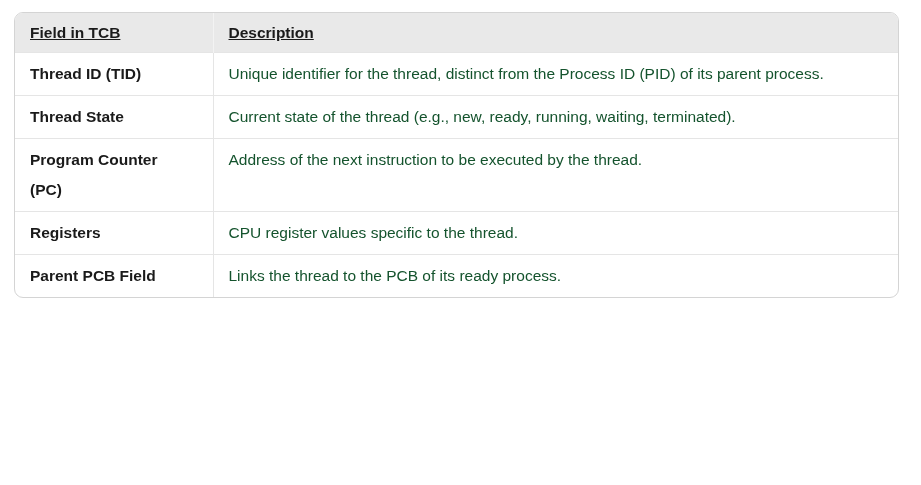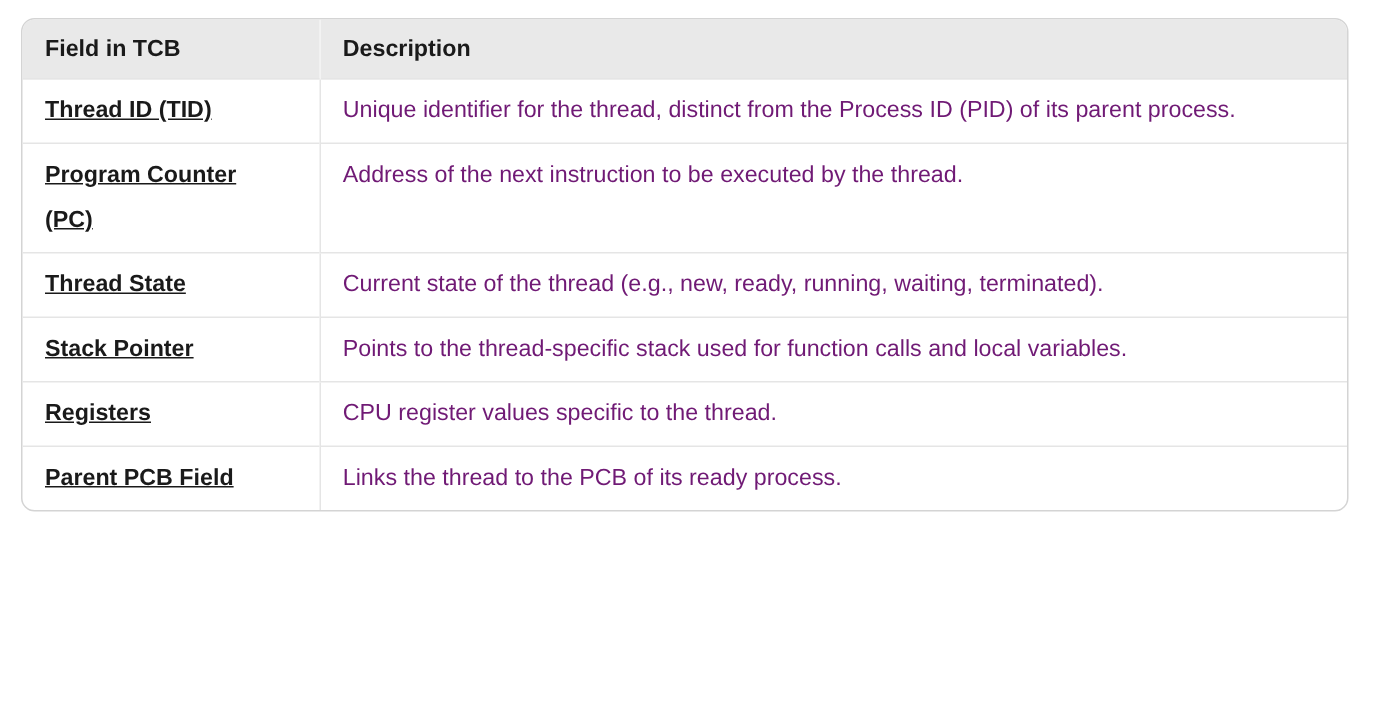--- a/index.html
+++ b/index.html
@@ -28,35 +28,35 @@
     table-layout: fixed;
   }
   th {
     background: #e9e9e9;
     text-align: left;
     font-weight: 700;
     font-size: 15.5px;
     line-height: 21px;
     padding: 9px 15px;
     color: #1a1a1a;
+    text-decoration: underline;
   }
   th.field-col { width: 198px; border-right: 1px solid #f3f3f3; }
   td {
     font-size: 15.5px;
     line-height: 30px;
     padding: 6px 15px;
     vertical-align: top;
     border-top: 1px solid #e5e5e5;
-    color: #701a75;
+    color: #14532d;
   }
   td.field-cell {
     font-weight: 700;
     color: #1a1a1a;
     border-right: 1px solid #e5e5e5;
-    text-decoration: underline;
   }
   .field-text { max-width: 155px; }
   .desc-text { max-width: 605px; }
 </style>
 </head>
 <body>
 
 <div class="table-wrap">
   <table>
     <thead>
@@ -74,44 +74,36 @@
     <td class="field-cell">
       <div class="field-text">Thread ID (TID)</div>
     </td>
     <td class="desc-cell">
       <div class="desc-text">Unique identifier for the thread, distinct from the Process ID (PID) of its parent process.</div>
     </td>
   </tr>
 
   <tr>
     <td class="field-cell">
-      <div class="field-text">Program Counter (PC)</div>
-    </td>
-    <td class="desc-cell">
-      <div class="desc-text">Address of the next instruction to be executed by the thread.</div>
-    </td>
-  </tr>
-
-  <tr>
-    <td class="field-cell">
       <div class="field-text">Thread State</div>
     </td>
     <td class="desc-cell">
       <div class="desc-text">Current state of the thread (e.g., new, ready, running, waiting, terminated).</div>
     </td>
   </tr>
 
   <tr>
     <td class="field-cell">
-      <div class="field-text">Stack Pointer</div>
+      <div class="field-text">Program Counter (PC)</div>
     </td>
     <td class="desc-cell">
-      <div class="desc-text">Points to the thread-specific stack used for function calls and local variables.</div>
+      <div class="desc-text">Address of the next instruction to be executed by the thread.</div>
     </td>
   </tr>
+
 
   <tr>
     <td class="field-cell">
       <div class="field-text">Registers</div>
     </td>
     <td class="desc-cell">
       <div class="desc-text">CPU register values specific to the thread.</div>
     </td>
   </tr>
 

